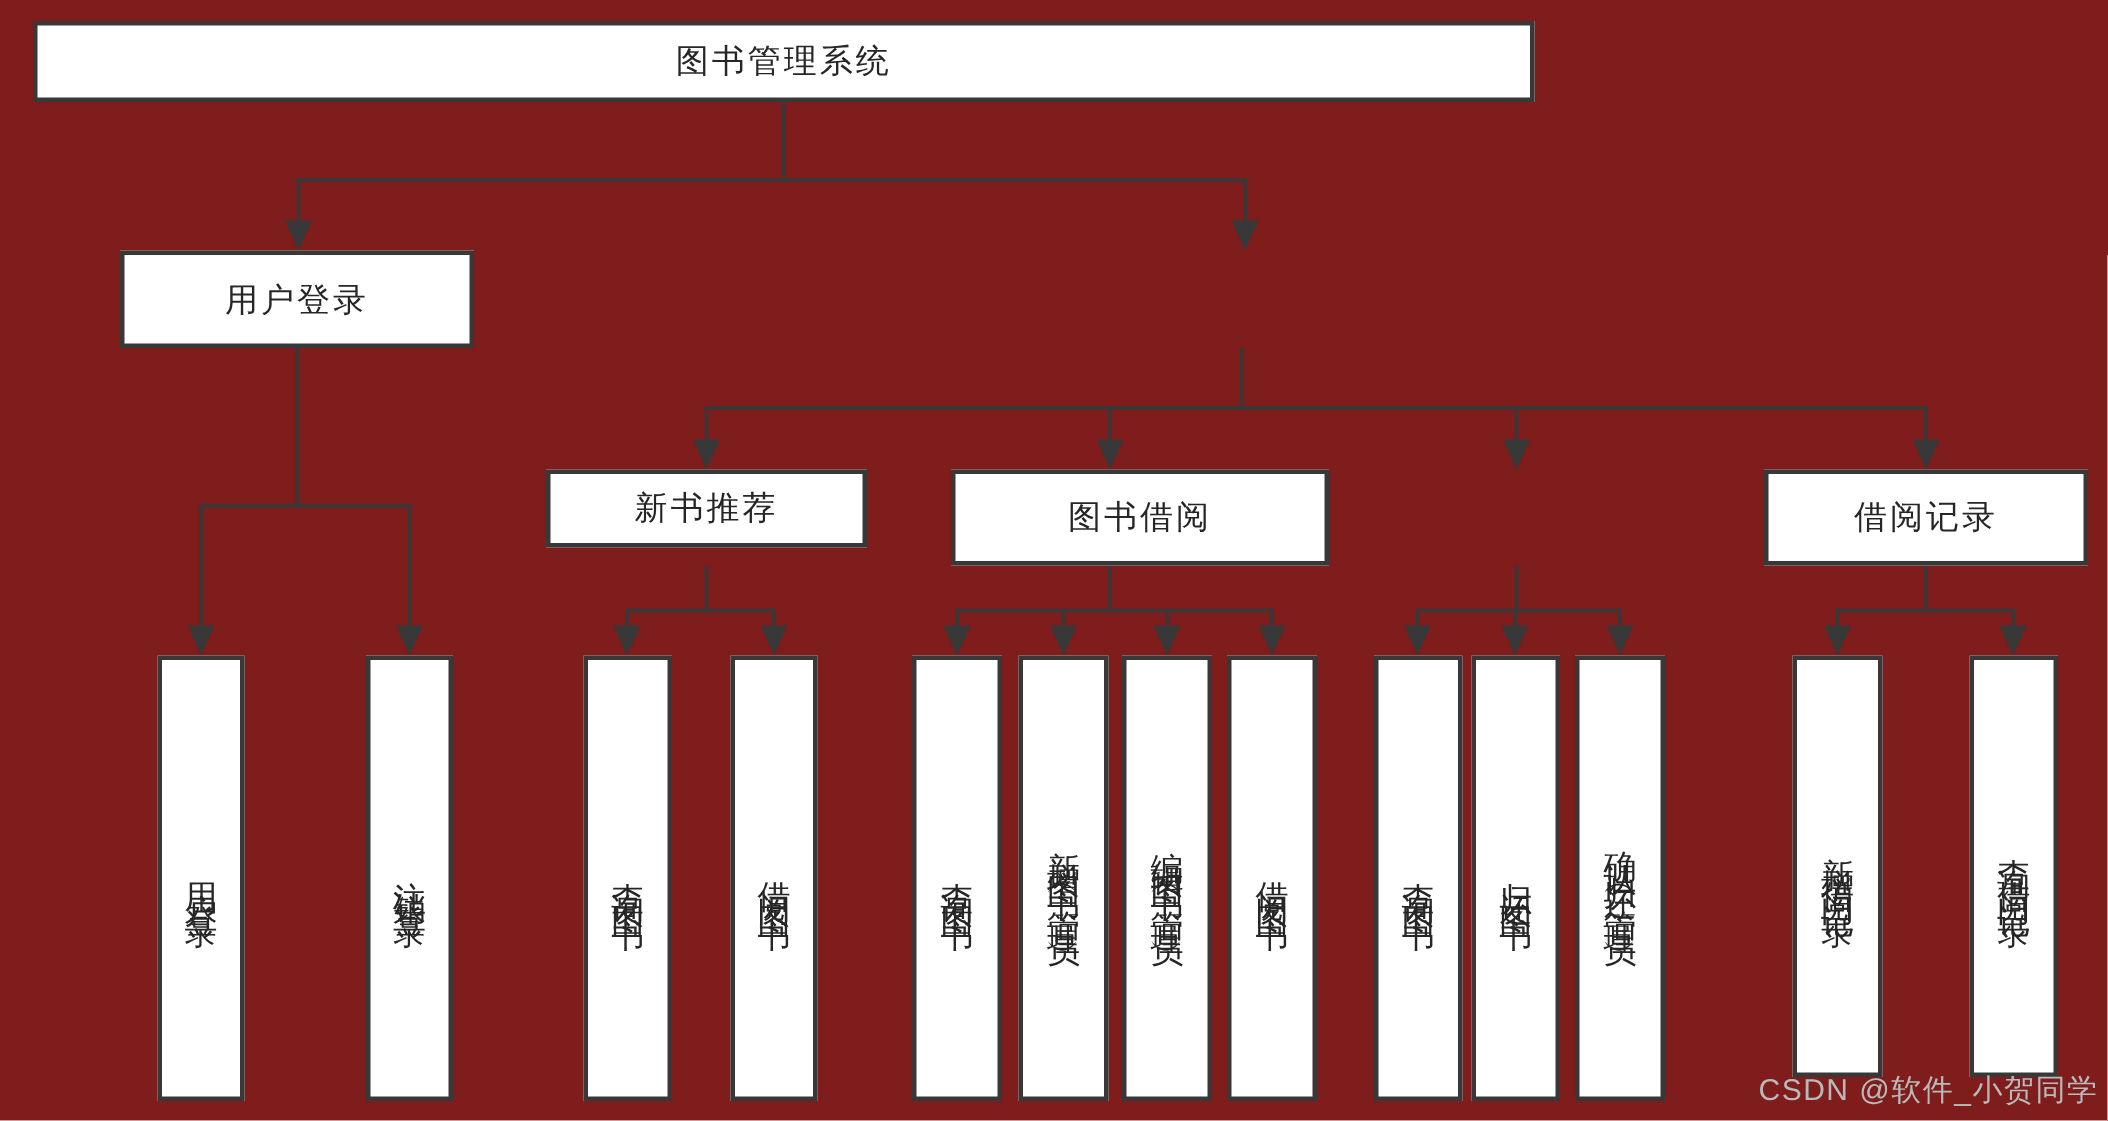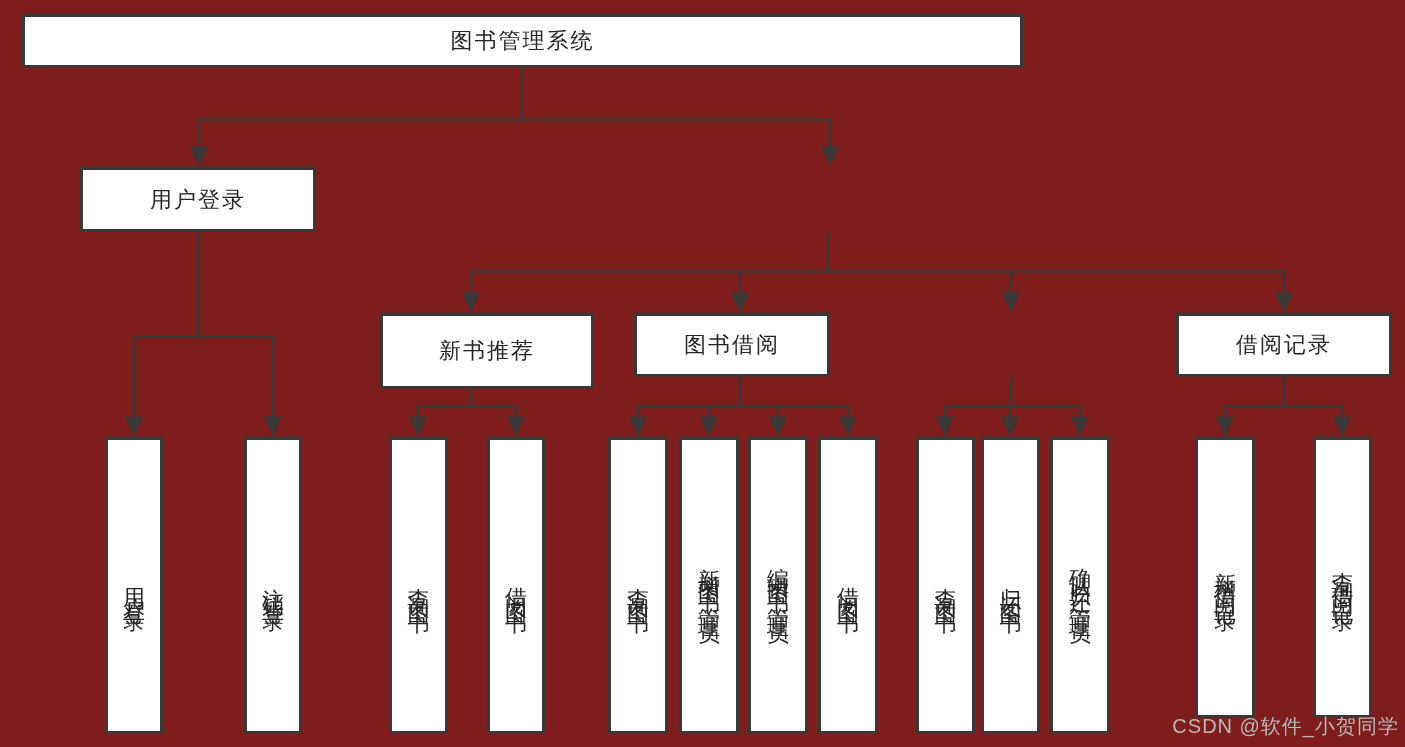--- a/index.html
+++ b/index.html
@@ -43,22 +43,22 @@
     letter-spacing: 8px;
     line-height: 1;
     white-space: nowrap;
   }
   
   .n-root      { left: 22px;   top: 14px;  width: 1001px; height: 54px; }
   
   .n-login     { left: 80px;   top: 167px; width: 236px;  height: 65px; }
   .n-mgmt      { left: 711px;  top: 167px; width: 235px;  height: 65px; }
   
-  .n-newbooks  { left: 380px;  top: 313px; width: 214px;  height: 76px; text-align: right; }
-  .n-borrow    { left: 634px;  top: 313px; width: 196px;  height: 64px; }
+  .n-newbooks  { left: 364px;  top: 313px; width: 214px;  height: 52px; text-align: right; }
+  .n-borrow    { left: 634px;  top: 313px; width: 252px;  height: 64px; }
   .n-current   { left: 902px;  top: 313px; width: 218px;  height: 64px; }
   .n-records   { left: 1176px; top: 313px; width: 216px;  height: 64px; }
   
   .leaf        { top: 437px; height: 297px; }
   .leaf-short  { top: 437px; height: 281px; }
   .l-ul-1  { left: 105px;  width: 58px; }
   .l-ul-2  { left: 244px;  width: 58px; }
   .l-nb-1  { left: 389px;  width: 59px; }
   .l-nb-2  { left: 487px;  width: 58px; }
   .l-bb-1  { left: 608px;  width: 60px; }

